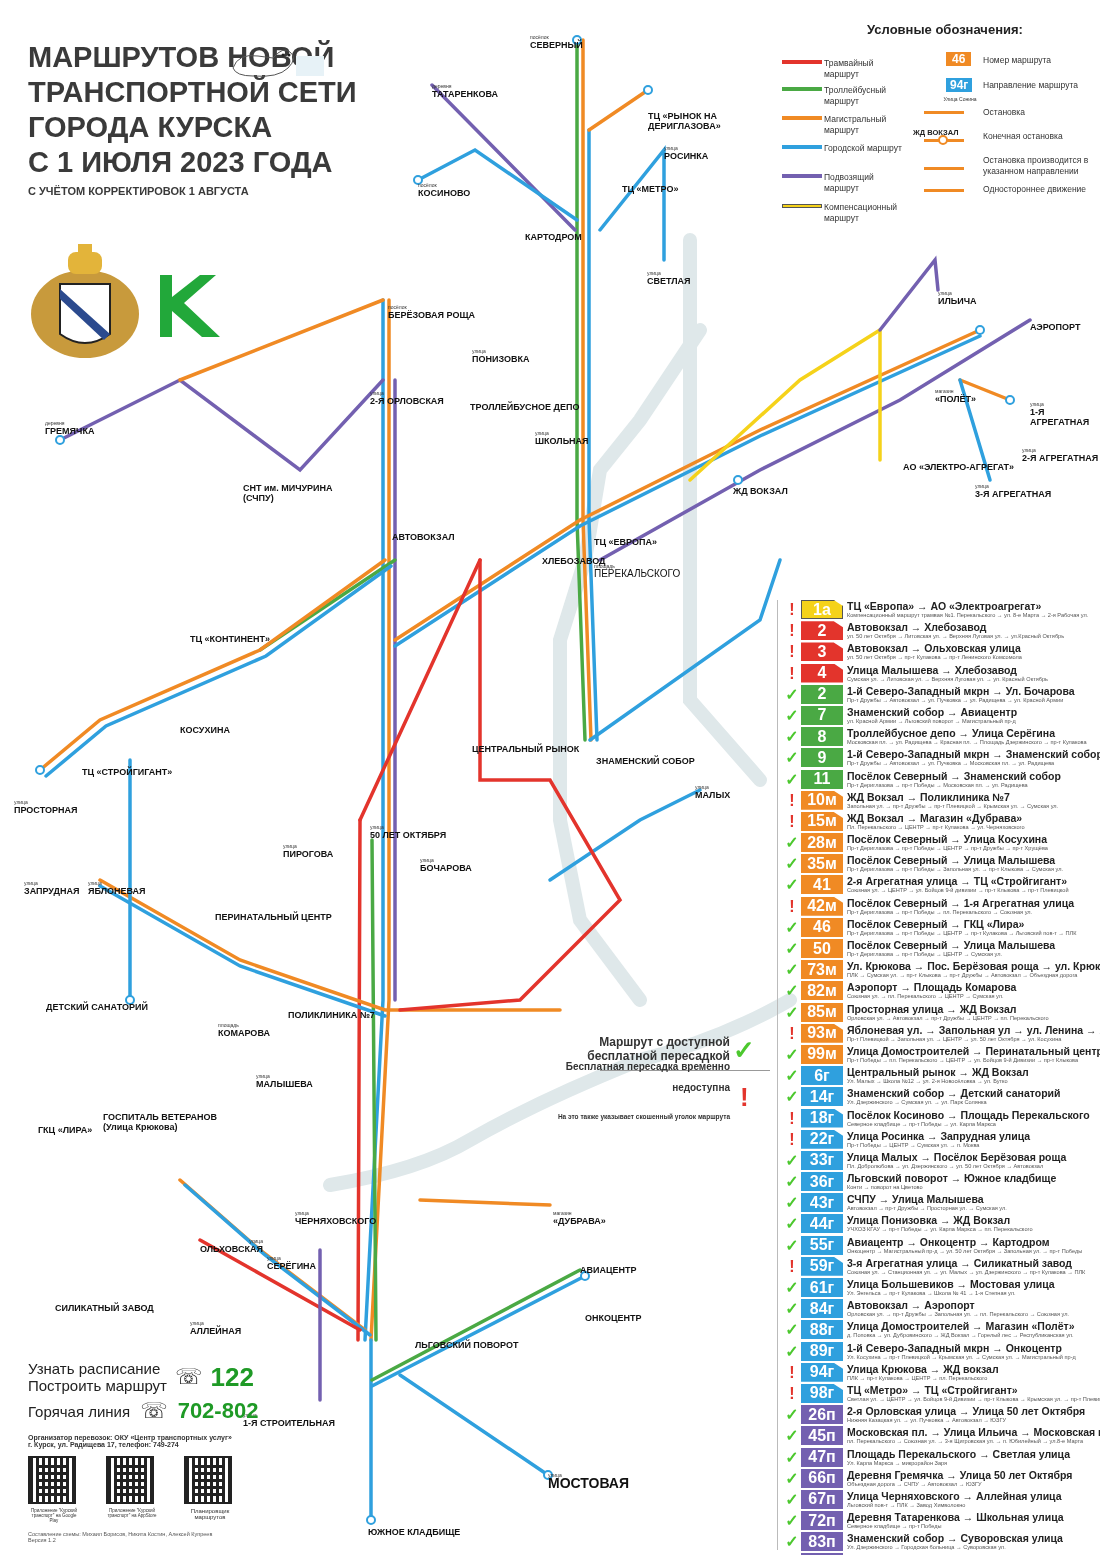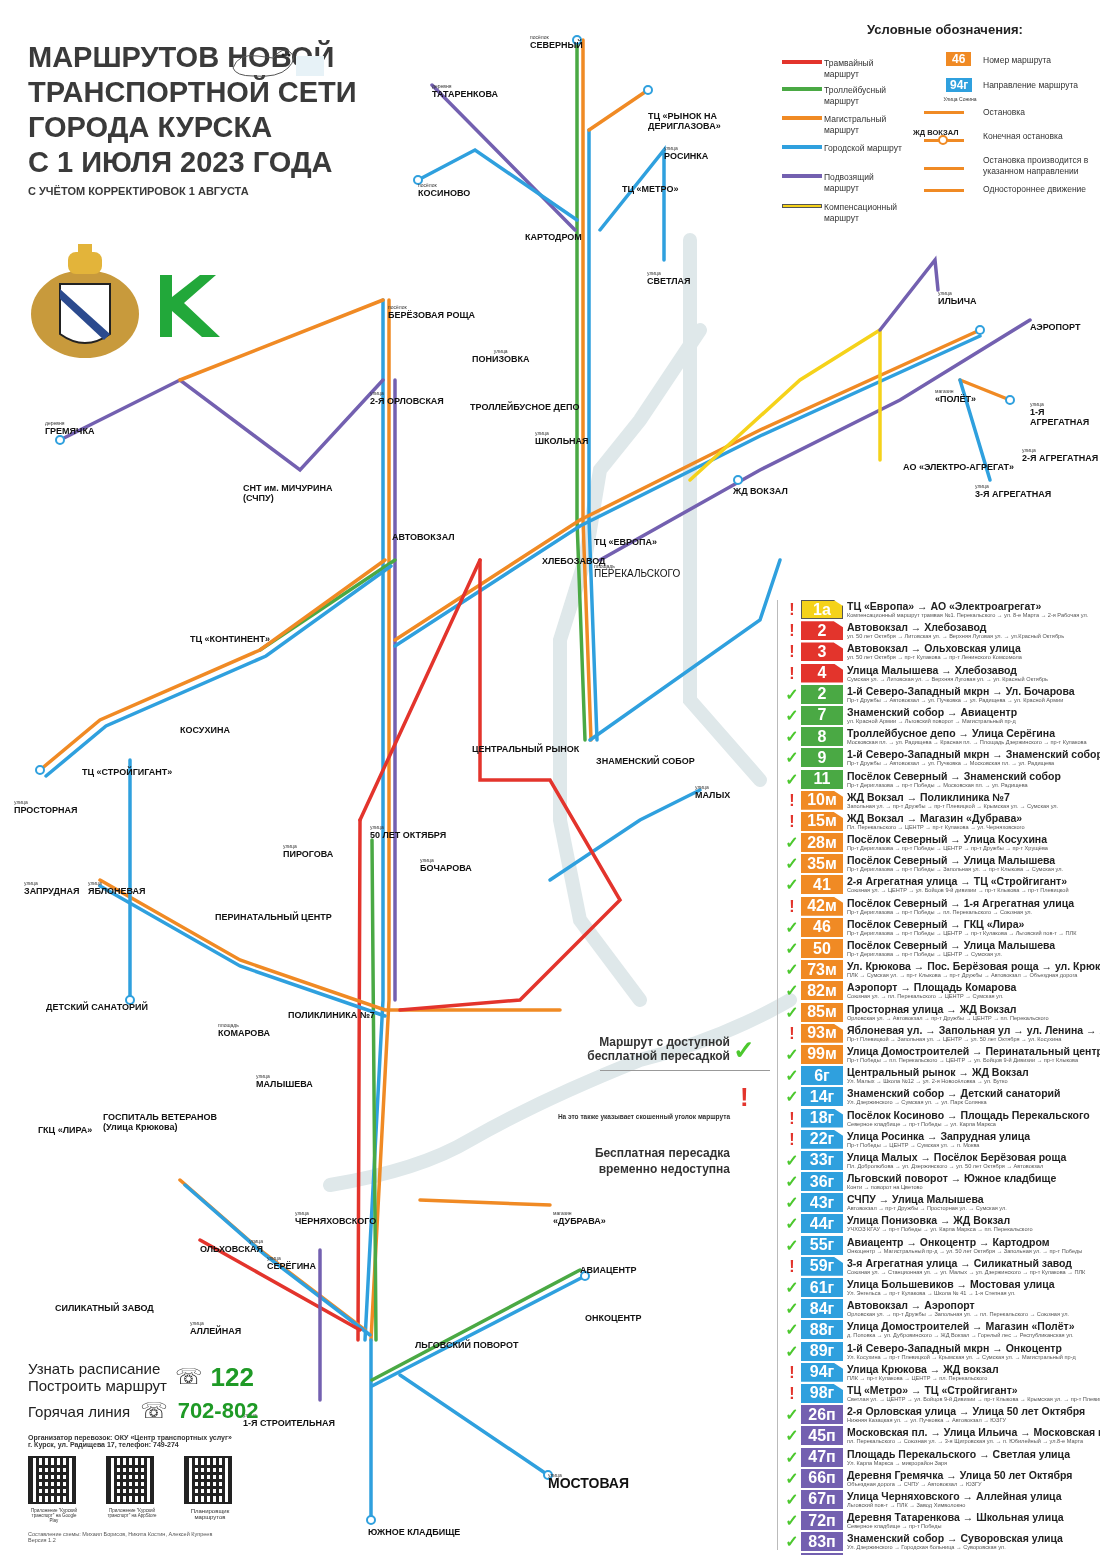--- a/index.html
+++ b/index.html
@@ -204,21 +204,21 @@
       <div style="font-size:9px;font-weight:700;color:#111;line-height:10px">КАРТОДРОМ</div>
     </div>
     <div class="abs" style="left: 647px; top: 270px; max-width: 120px;">
       <div style="font-size:5px;color:#333;line-height:6px">улица</div>
       <div style="font-size:9px;font-weight:700;color:#111;line-height:10px">СВЕТЛАЯ</div>
     </div>
     <div class="abs" style="left: 388px; top: 304px; max-width: 120px;">
       <div style="font-size:5px;color:#333;line-height:6px">посёлок</div>
       <div style="font-size:9px;font-weight:700;color:#111;line-height:10px">БЕРЁЗОВАЯ РОЩА</div>
     </div>
-    <div class="abs" style="left: 472px; top: 348px; max-width: 120px; text-align: center;">
+    <div class="abs" style="left: 472px; top: 348px; max-width: 120px;">
       <div style="font-size:5px;color:#333;line-height:6px">улица</div>
       <div style="font-size:9px;font-weight:700;color:#111;line-height:10px">ПОНИЗОВКА</div>
     </div>
     <div class="abs" style="left: 938px; top: 290px; max-width: 120px;">
       <div style="font-size:5px;color:#333;line-height:6px">улица</div>
       <div style="font-size:9px;font-weight:700;color:#111;line-height:10px">ИЛЬИЧА</div>
     </div>
     <div class="abs" style="left: 1030px; top: 322px; max-width: 120px;">
       <div style="font-size:9px;font-weight:700;color:#111;line-height:10px">АЭРОПОРТ</div>
     </div>
@@ -382,21 +382,21 @@
       <div style="font-size:14px;font-weight:700;color:#111;line-height:10px">МОСТОВАЯ</div>
     </div>
     <div class="abs" style="left: 368px; top: 1527px; max-width: 120px;">
       <div style="font-size:9px;font-weight:700;color:#111;line-height:10px">ЮЖНОЕ КЛАДБИЩЕ</div>
     </div>
   </div>
 
 <div class="abs note" style="left:560px;top:1035px;width:170px;font-size:12px;line-height:14px">Маршрут с доступной бесплатной пересадкой</div>
 <div class="abs" style="left:733px;top:1035px;font-size:26px;color:#4cc82e;font-weight:900">✓</div>
 <div class="abs" style="left:600px;top:1070px;width:170px;height:1px;background:#999"></div>
-<div class="abs note" style="left:560px;top:1145px;width:170px;font-size:12px;line-height:16px">Бесплатная пересадка временно недоступна</div>
+<div class="abs note" style="left:560px;top:1056px;width:170px;font-size:10px;line-height:21px">Бесплатная пересадка временно недоступна</div>
 <div class="abs" style="left:740px;top:1082px;font-size:26px;color:#e3342c;font-weight:900">!</div>
 <div class="abs" style="left:530px;top:1113px;width:200px;font-size:6.5px;font-weight:700;text-align:right;color:#333">На это также указывает скошенный уголок маршрута</div>
 
 <div class="abs" style="left:777px;top:600px;width:1px;height:950px;background:#bbb"></div>
 <div class="abs routes" id="route-list">
     <div class="r-row">
       <span class="r-flag r-warn">!</span>
       <span class="r-num c-comp cut">1а</span>
       <span class="r-txt">
         <div class="r-name">ТЦ «Европа» → АО «Электроагрегат»</div>

